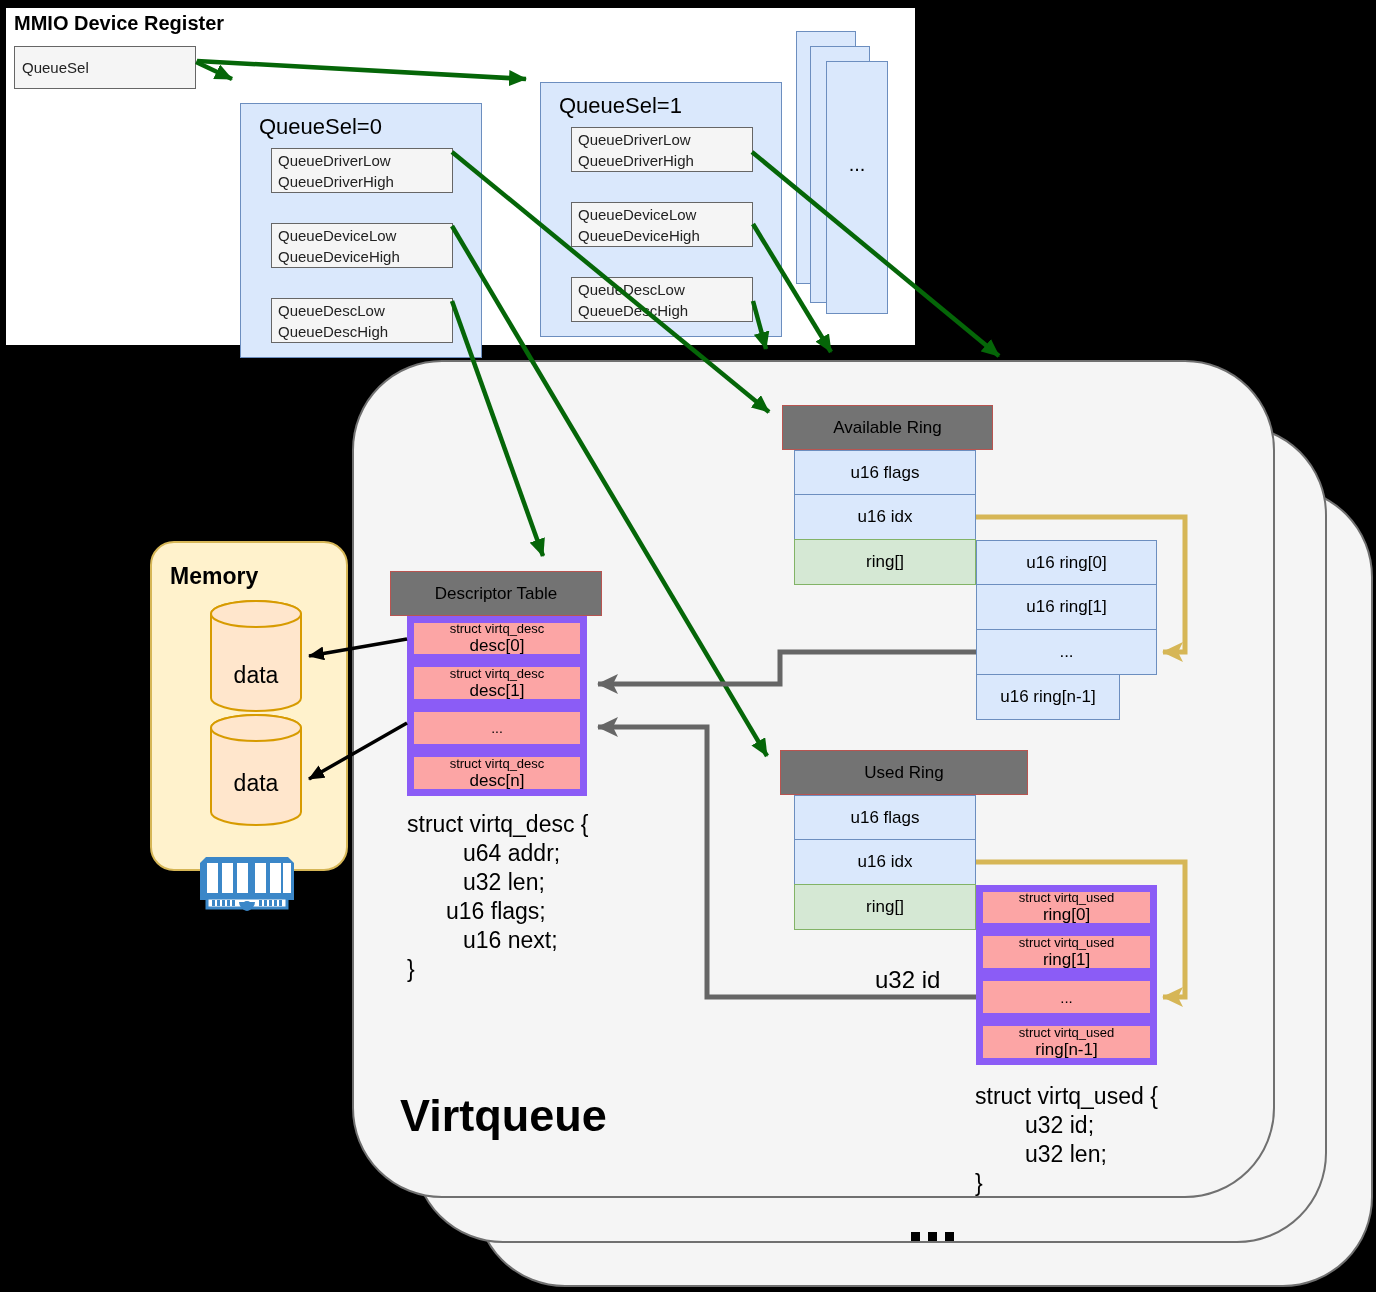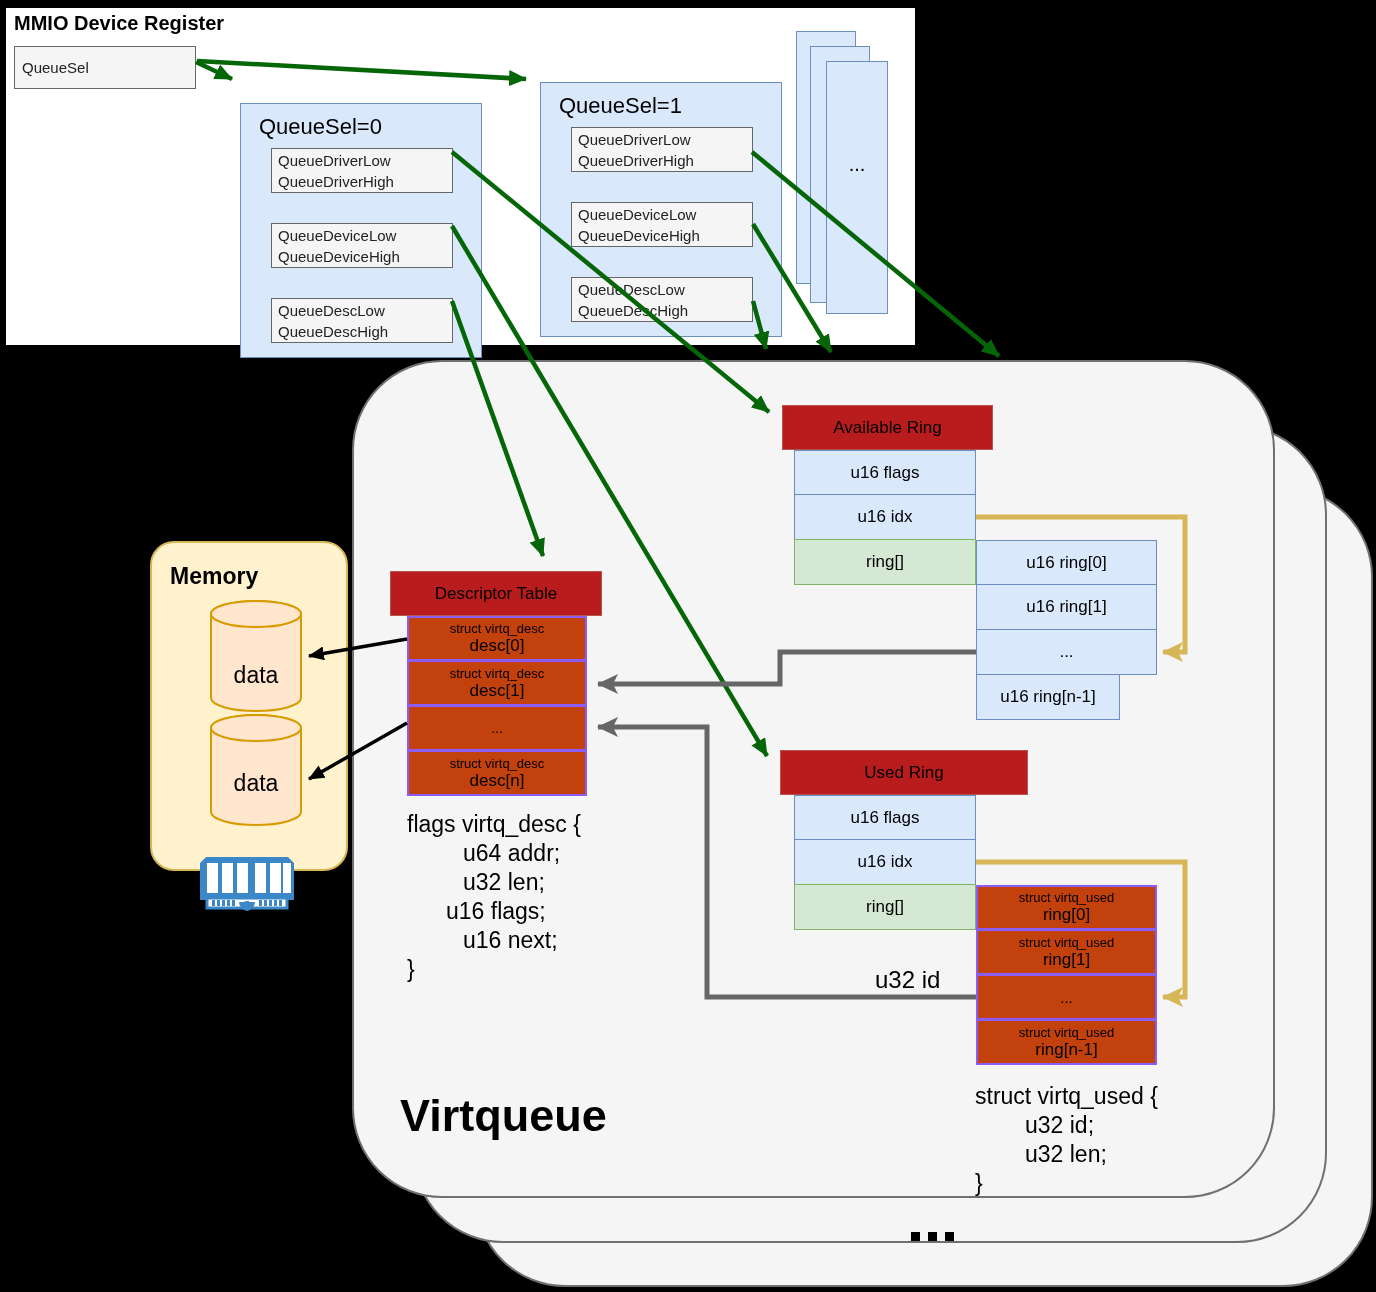--- a/index.html
+++ b/index.html
@@ -2,23 +2,23 @@
 <html><head>
 <meta charset="utf-8">
 <style>
   html,body{margin:0;padding:0;background:#000;}
   .canvas{position:relative;width:1376px;height:1292px;background:#000;overflow:hidden;
           font-family:"Liberation Sans", sans-serif;color:#000;}
   .abs{position:absolute;box-sizing:border-box;}
   .white-panel{background:#ffffff;}
   .graybox{background:#f5f5f5;border:1px solid #666666;color:#222;}
   .bluebox{background:#dae8fc;border:1px solid #6c8ebf;}
-  .pinkbox{background:#b91c1c;border:1px solid #b85450;text-align:right;font-size:17px;}
+  .pinkbox{background:#737373;border:1px solid #b85450;text-align:right;font-size:17px;}
   .greencell{background:#d5e8d4;border:1px solid #82b366;}
-  .purplecell{background:#c2410c;border:2px solid #8b5cf6;}
+  .purplecell{background:#fca5a5;border:7px solid #8b5cf6;}
   .bluecell{background:#dae8fc;border:1px solid #6c8ebf;}
   .vqrect{background:#f5f5f5;border:2px solid #707070;border-radius:90px;}
   .memorybox{background:#fff2cc;border:2px solid #d6b656;border-radius:24px;}
   .cell-center{display:flex;align-items:center;justify-content:center;font-size:17px;}
   .cell-2line{display:flex;flex-direction:column;align-items:center;justify-content:center;}
   .cell-2line .small{font-size:13px;line-height:15px;}
   .cell-2line .big{font-size:17px;line-height:20px;}
   .desc-big{font-size:19px;}
   .codeline{position:absolute;font-size:23px;line-height:29px;white-space:pre;}
   .title-bold{font-weight:bold;}
@@ -129,21 +129,21 @@
     <div class="big desc-big">desc[1]</div>
   </div>
   <div class="abs purplecell cell-2line" style="left:407px;top:705px;width:180px;height:46px;">
     <div class="small" style="font-size:14px;">...</div>
   </div>
   <div class="abs purplecell cell-2line" style="left:407px;top:750px;width:180px;height:46px;">
     <div class="small">struct virtq_desc</div>
     <div class="big desc-big">desc[n]</div>
   </div>
 
-  <div class="codeline" style="left:407px;top:810px;">flags virtq_desc {</div>
+  <div class="codeline" style="left:407px;top:810px;">struct virtq_desc {</div>
   <div class="codeline" style="left:463px;top:839px;">u64 addr;</div>
   <div class="codeline" style="left:463px;top:868px;">u32 len;</div>
   <div class="codeline" style="left:446px;top:897px;">u16 flags;</div>
   <div class="codeline" style="left:463px;top:926px;">u16 next;</div>
   <div class="codeline" style="left:407px;top:955px;">}</div>
 
   <div class="abs pinkbox cell-center" style="left:782px;top:405px;width:211px;height:45px;">Available Ring</div>
   <div class="abs bluecell cell-center" style="left:794px;top:450px;width:182px;height:45px;">u16 flags</div>
   <div class="abs bluecell cell-center" style="left:794px;top:494px;width:182px;height:46px;">u16 idx</div>
   <div class="abs greencell cell-center" style="left:794px;top:539px;width:182px;height:46px;">ring[]</div>

